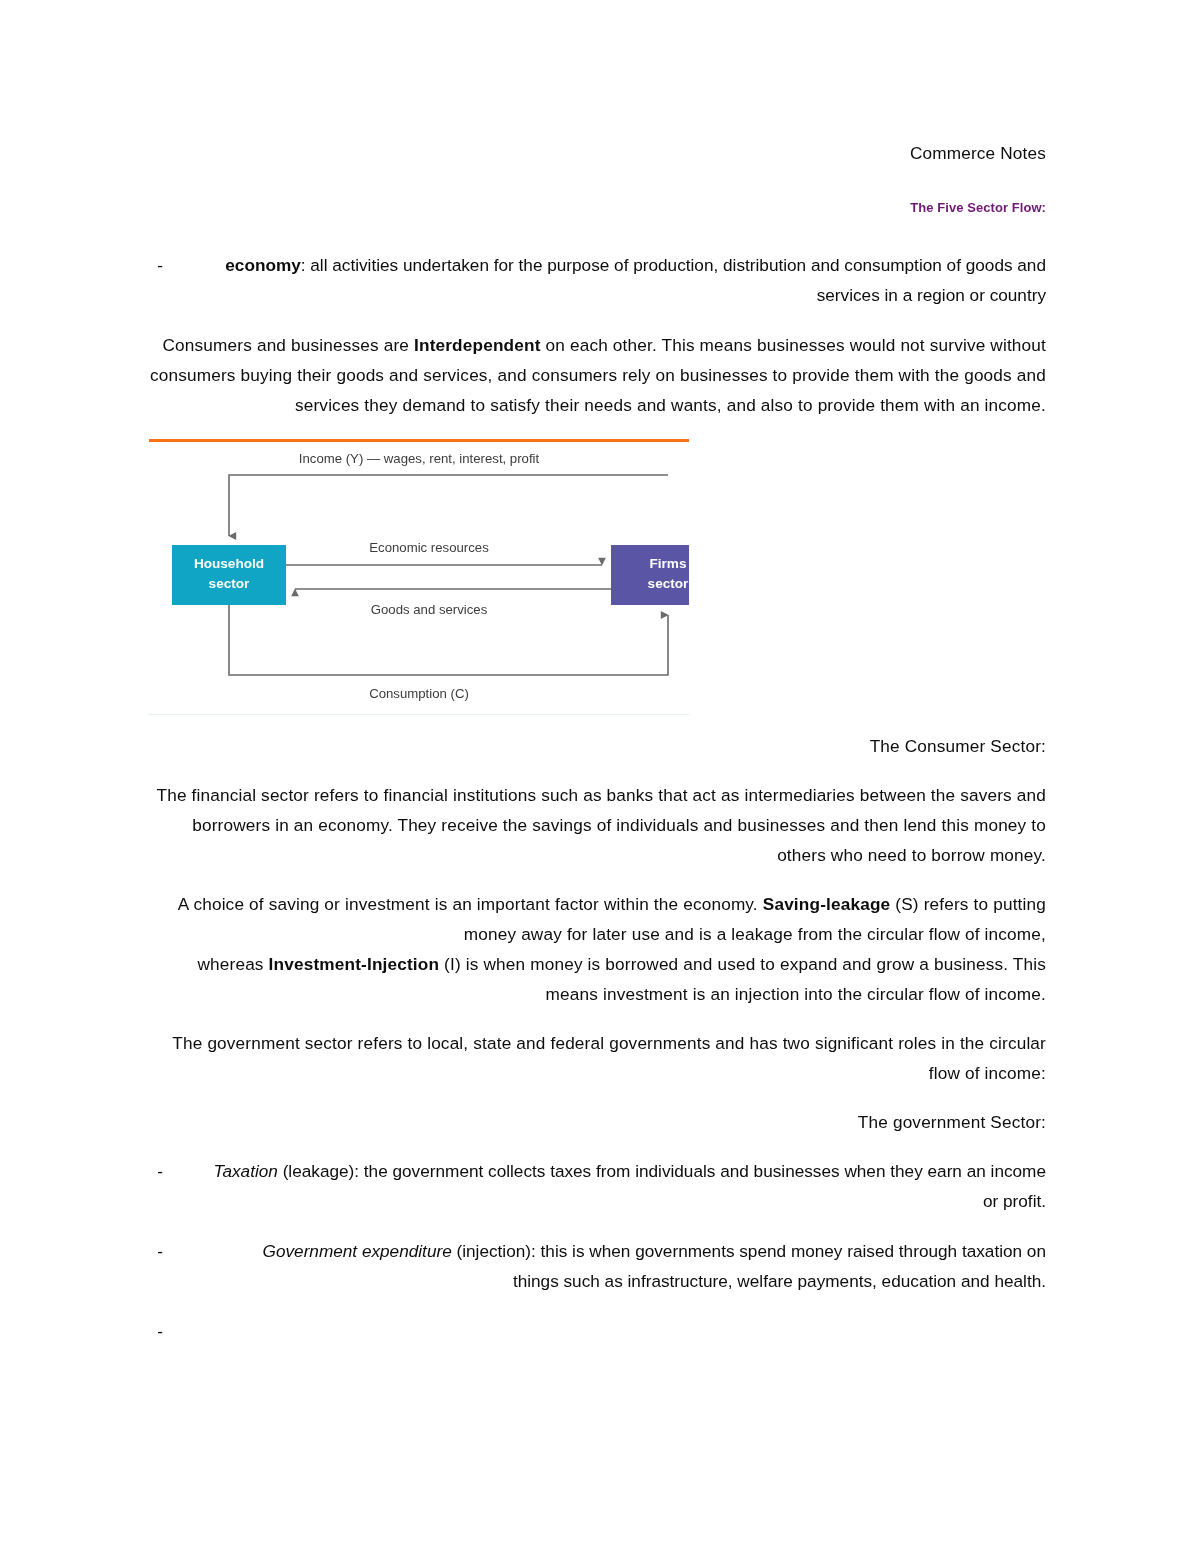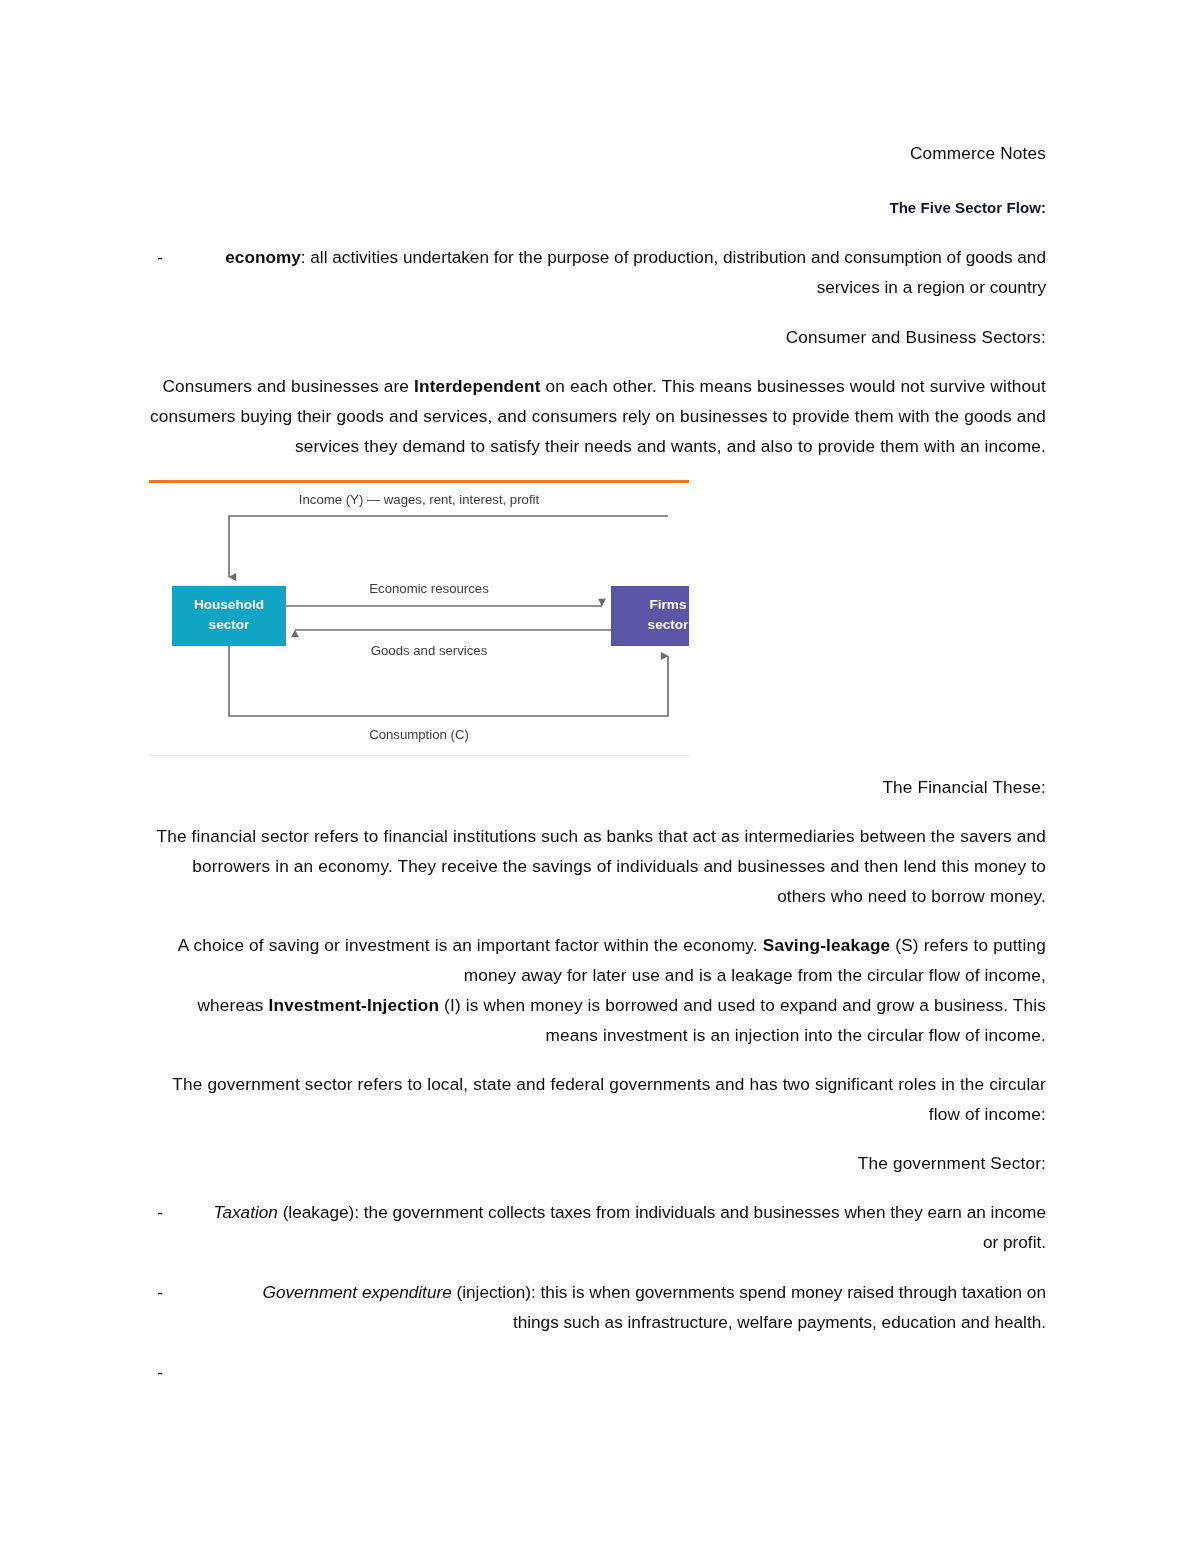--- a/index.html
+++ b/index.html
@@ -39,25 +39,25 @@
     font-size: 17.2px;
     line-height: 30px;
     letter-spacing: 0.01em;
     color: #0d0d0d;
     font-weight: 400;
   }
   .plain {
     margin-bottom: 20px;
   }
   h2.heading {
-    margin: 26px 0 20px 0;
-    font-size: 15px;
+    margin: 26px 0 28px 0;
+    font-size: 13px;
     line-height: 28px;
     font-weight: bold;
-    color: #0f172a;
+    color: #701a75;
     letter-spacing: 0.005em;
   }
   b, .b {
     font-weight: bold;
   }
   i, .i {
     margin-left: 36px;
   }
 
   
@@ -111,21 +111,20 @@
   <div class="content">
 
     <p class="para plain">Commerce Notes</p>
 
     <h2 class="heading">The Five Sector Flow:</h2>
 
     <div class="bullet">
       <span class="dash">-</span><b>economy</b><span>: all activities undertaken for the purpose of production, distribution and consumption of goods and services in a region or country</span>
     </div>
 
-    <p class="para">Consumer and Business Sectors:</p>
 
     <p class="para"><span>Consumers and businesses are </span><b>Interdependent</b><span> on each other. This means businesses would not survive without consumers buying their goods and services, and consumers rely on businesses to provide them with the goods and services they demand to satisfy their needs and wants, and also to provide them with an income.</span></p>
 
     <div class="figure">
       <svg class="figure-svg" width="540" height="270" viewBox="0 0 540 270" xmlns="http://www.w3.org/2000/svg">
         <defs>
           <marker id="arrowDown" markerWidth="9" markerHeight="9" refX="4.5" refY="7.6" orient="auto" markerUnits="userSpaceOnUse">
             <path d="M0.6,0.4 L8.4,0.4 L4.5,8.2 Z" fill="#6b6b6b"></path>
           </marker>
           <marker id="arrowUp" markerWidth="9" markerHeight="9" refX="4.5" refY="7.6" orient="auto" markerUnits="userSpaceOnUse">
@@ -156,21 +155,21 @@
 
         <path d="M 462,147 L 146,147" fill="none" stroke="#6b6b6b" stroke-width="1.4" marker-end="url(#arrowLeft)"></path>
         <text class="fig-label" x="280" y="172" text-anchor="middle">Goods and services</text>
 
         <path d="M 80,163 L 80,233 L 519,233 L 519,173" fill="none" stroke="#6b6b6b" stroke-width="1.6" marker-end="url(#arrowUp)"></path>
 
         <text class="fig-label" x="270" y="256" text-anchor="middle">Consumption (C)</text>
       </svg>
     </div>
 
-    <p class="para">The Financial These:</p>
+    <p class="para">The Consumer Sector:</p>
 
     <p class="para">The financial sector refers to financial institutions such as banks that act as intermediaries between the savers and borrowers in an economy. They receive the savings of individuals and businesses and then lend this money to others who need to borrow money.</p>
 
     <p class="para"><span>A choice of saving or investment is an important factor within the economy. </span><b>Saving-leakage</b><span> (S) refers to putting money away for later use and is a leakage from the circular flow of income,</span><br><span>whereas </span><b>Investment-Injection</b><span> (I) is when money is borrowed and used to expand and grow a business. This means investment is an injection into the circular flow of income.</span></p>
 
     <p class="para">The government sector refers to local, state and federal governments and has two significant roles in the circular flow of income:</p>
 
     <p class="para">The government Sector:</p>
 
     <div class="bullet">

